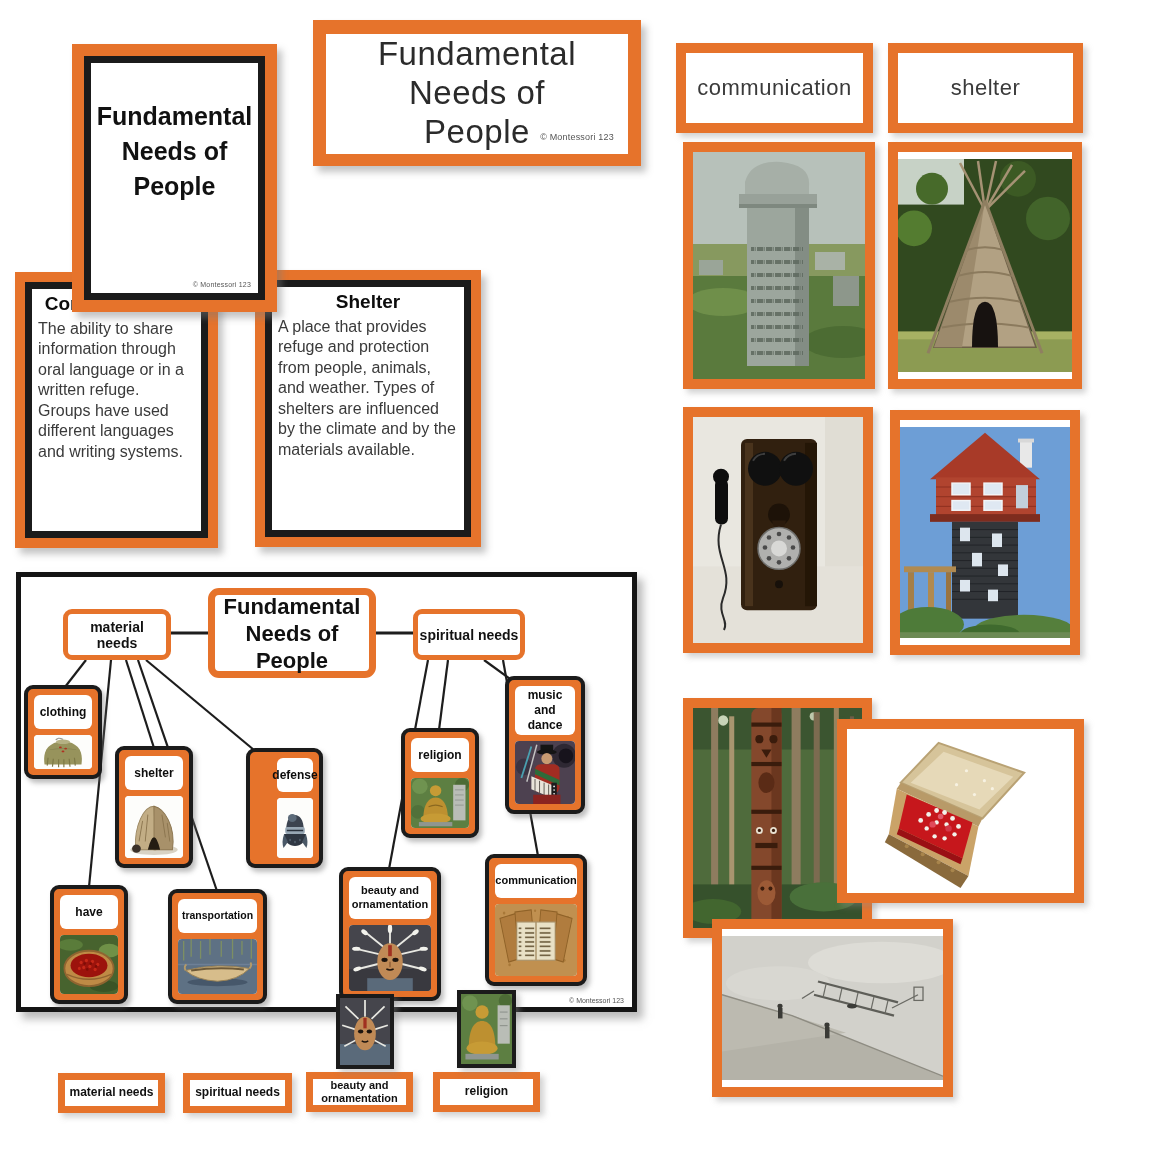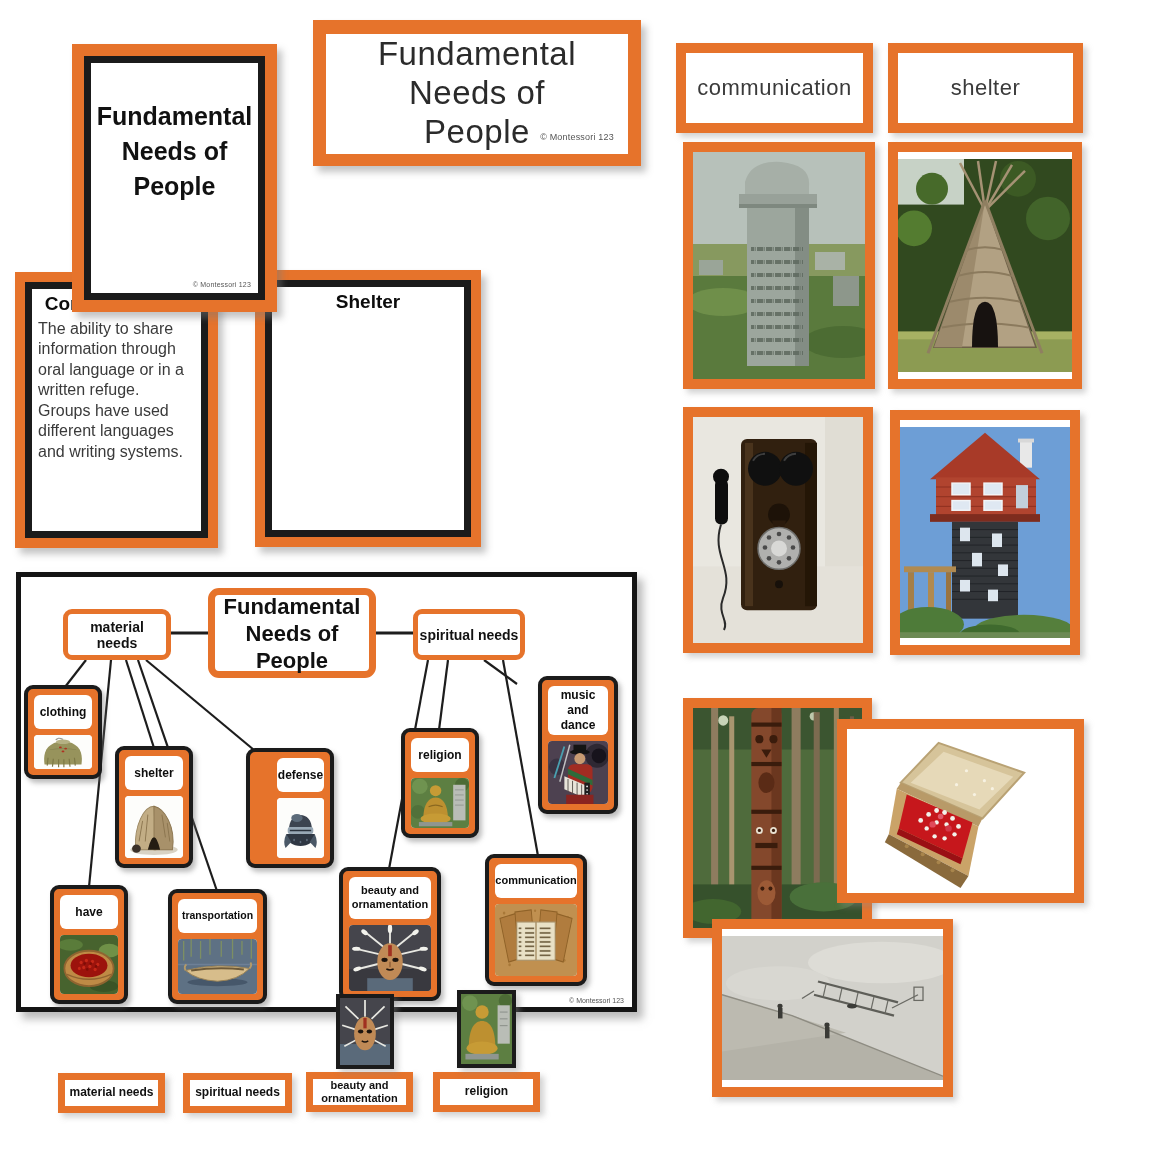--- a/index.html
+++ b/index.html
@@ -116,20 +116,21 @@
 
   <div class="card orange-frame desc-card desc-comm shadow">
     <div class="inner">
       <h3>Communication</h3>
       <p>The ability to share information through oral language or in a written refuge. Groups have used different languages and writing systems.</p>
     </div>
   </div>
   <div class="card orange-frame desc-card desc-shelter shadow">
     <div class="inner">
       <h3>Shelter</h3>
+      <p>A place that provides refuge and protection from people, animals, and weather. Types of shelters are influenced by the climate and by the materials available.</p>
     </div>
   </div>
 
   <div class="card orange-frame title-portrait shadow">
     <div class="inner black-inner">
       <div class="t">Fundamental Needs of People</div>
       <div class="copyright">© Montessori 123</div>
     </div>
   </div>
 
@@ -483,21 +484,21 @@
               <line x1="26" y1="18" x2="23" y2="44"></line>
             <line x1="42" y1="18" x2="46" y2="40"></line>
               <line x1="48" y1="26" x2="51" y2="44"></line>
           </g>
           <path d="M26 52 Q33 28 40 52 Z" fill="#241c12"></path>
           <ellipse cx="13" cy="51" rx="5" ry="4" fill="#3a3028"></ellipse>
         </svg>
       </div>
     </div>
 
-    <div class="item-card" style="left:225px;top:171px;width:88px;height:120px;padding-left:27px;">
+    <div class="item-card" style="left:225px;top:171px;width:77px;height:120px;padding-left:27px;">
       <div class="item-label">
           <span>defense</span>
         </div>
       <div class="item-photo">
         <svg viewBox="0 0 66 60" preserveAspectRatio="none">
           <rect width="66" height="60" fill="#fdfdfb"></rect>
           <path d="M17 32 C16 12 50 12 49 32 L49 35 L17 35 Z" fill="#3c4450"></path>
           <ellipse cx="28" cy="20" rx="8" ry="4" fill="#5c6b7a"></ellipse>
           <rect x="15" y="29" width="36" height="7" rx="3" fill="#97a7b4"></rect>
           <line x1="18" y1="32.5" x2="48" y2="32.5" stroke="#2a323c" stroke-width="1.6"></line>
@@ -591,21 +592,21 @@
             </g>
           <circle cx="28" cy="15" r="6.5" fill="#c79b35"></circle>
           <path d="M14 48 C14 31 20 23 28 23 C36 23 42 31 42 48 Z" fill="#bd9030"></path>
           <path d="M20 34 Q28 30 36 34" stroke="#8a6820" stroke-width="1.4" fill="none"></path>
           <ellipse cx="28" cy="48" rx="17" ry="6" fill="#c79b35"></ellipse>
           <rect x="9" y="52" width="38" height="5" fill="#8f9690"></rect>
         </svg>
       </div>
     </div>
 
-    <div class="item-card" style="left:517px;top:99px;width:80px;height:138px;">
+    <div class="item-card" style="left:484px;top:99px;width:80px;height:138px;">
       <div class="item-label" style="min-height:40px;">
           <span>music and dance</span>
         </div>
       <div class="item-photo">
         <svg viewBox="0 0 66 68" preserveAspectRatio="none">
           <rect width="66" height="68" fill="#4d4150"></rect>
           <circle cx="54" cy="16" r="13" fill="#2e2833"></circle>
           <circle cx="56" cy="16" r="8" fill="#17131c"></circle>
           <circle cx="10" cy="28" r="9" fill="#3a3342"></circle>
           <line x1="18" y1="6" x2="7" y2="40" stroke="#4aa0b0" stroke-width="2"></line>

